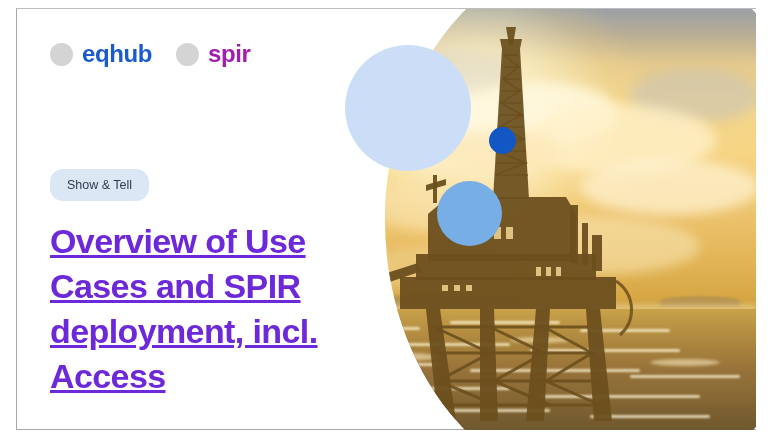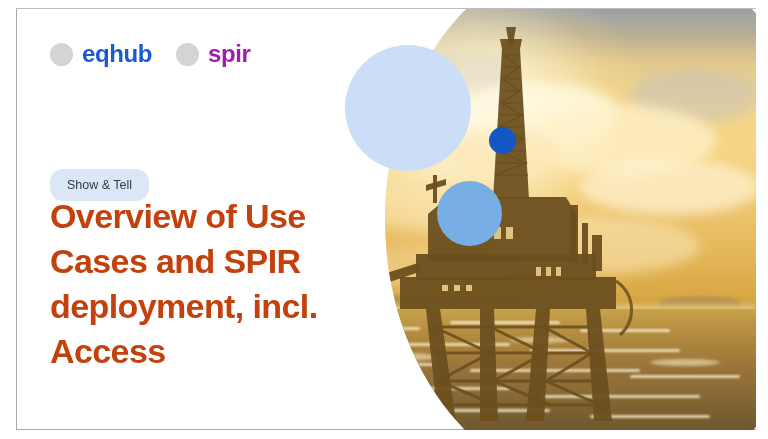--- a/index.html
+++ b/index.html
@@ -195,27 +195,28 @@
     color: #2d3c4c;
     font-size: 12.5px;
     font-weight: 400;
     display: inline-flex;
     align-items: center;
     white-space: nowrap;
   }
 
   .title {
     position: absolute;
-    left: 50px; top: 194px;
+    left: 50px; top: 219px;
     width: 278px;
     font-size: 34px;
     font-weight: 700;
     line-height: 45px;
     letter-spacing: -0.6px;
-    color: #c2410c;
+    color: #6d28d9;
+    text-decoration: underline;
   }
 </style>
 </head>
 <body>
 
 <div id="slide">
 
   <div class="slide-frame"></div>
   <div class="frame-top"></div>
 

